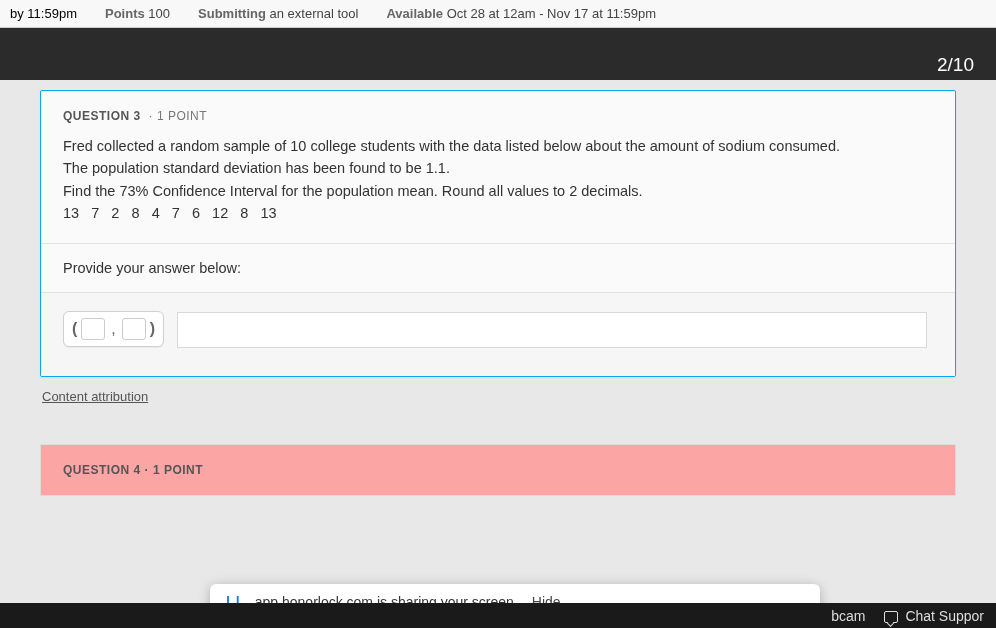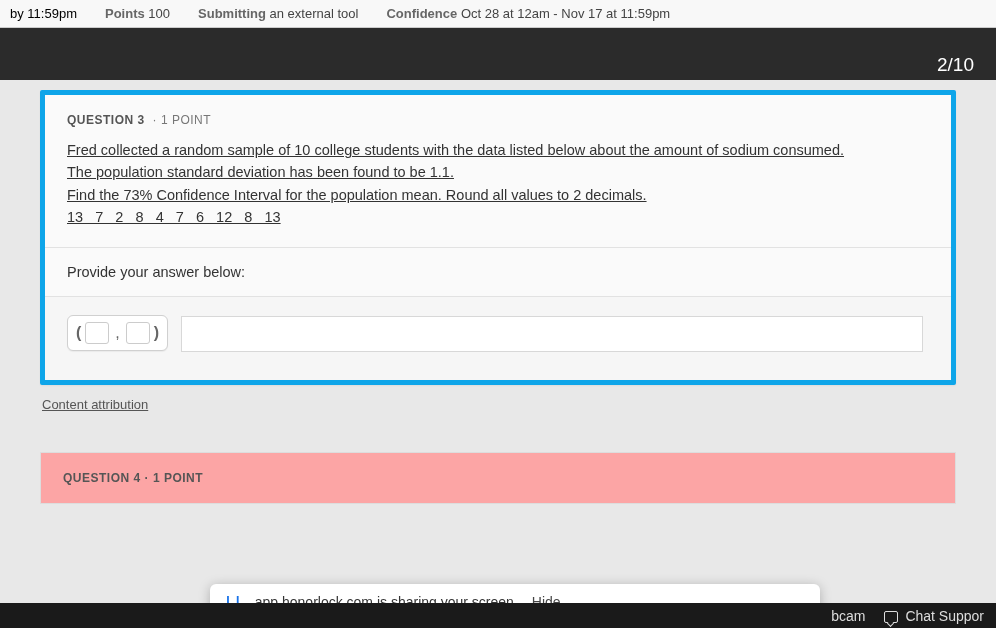--- a/index.html
+++ b/index.html
@@ -35,40 +35,39 @@
   font-size: 19px;
 }
 .content-area {
   background: #e8e8e8;
   padding: 0 40px 0 40px;
   height: 540px;
   overflow: hidden;
 }
 .card {
   background: #fafafa;
-  border: 5px solid #0ea5e9;
+  border: 1px solid #0ea5e9;
   border-radius: 2px;
   margin-top: 10px;
   box-shadow: 0 1px 2px rgba(0,0,0,0.05);
 }
 .q-header {
   padding: 18px 22px 8px 22px;
   font-size: 12px;
   letter-spacing: 0.5px;
   color: #555;
   font-weight: 700;
 }
 .q-header .pts { color: #777; font-weight: 400; margin-left: 4px; }
 .q-body {
   padding: 4px 22px 18px 22px;
   font-size: 14.5px;
   color: #333;
   line-height: 1.55;
   border-bottom: 1px solid #e2e2e2;
-  text-decoration: underline;
 }
 .answer-label {
   padding: 16px 22px;
   font-size: 14.5px;
   color: #333;
   border-bottom: 1px solid #e2e2e2;
 }
 .answer-zone {
   padding: 18px 22px 28px 22px;
   background: #f6f6f6;
@@ -194,21 +193,21 @@
   <span>by 11:59pm</span>
   <span>
     <span class="label">Points</span>
     <span class="val">100</span>
   </span>
   <span>
     <span class="label">Submitting</span>
     <span class="val">an external tool</span>
   </span>
   <span>
-    <span class="label">Confidence</span>
+    <span class="label">Available</span>
     <span class="val">Oct 28 at 12am - Nov 17 at 11:59pm</span>
   </span>
 </div>
 
 <div class="dark-strip">
   <div class="progress">2/10</div>
 </div>
 
 <div class="content-area">
   <div class="card">

